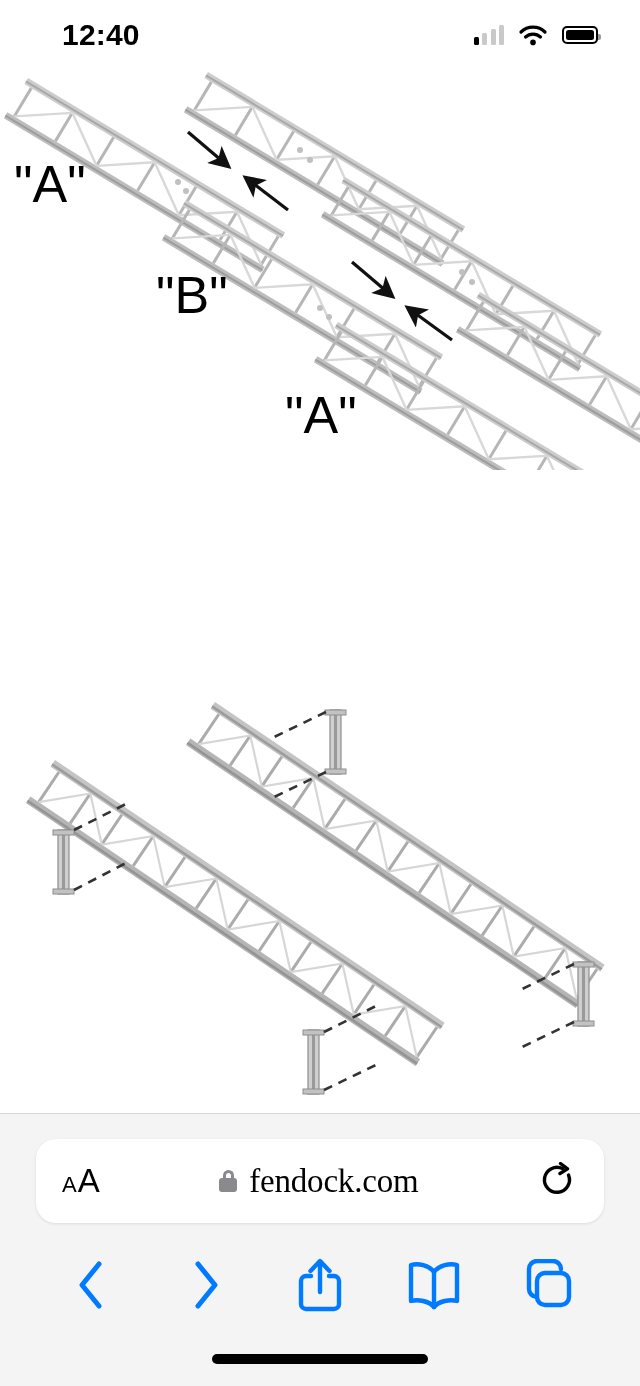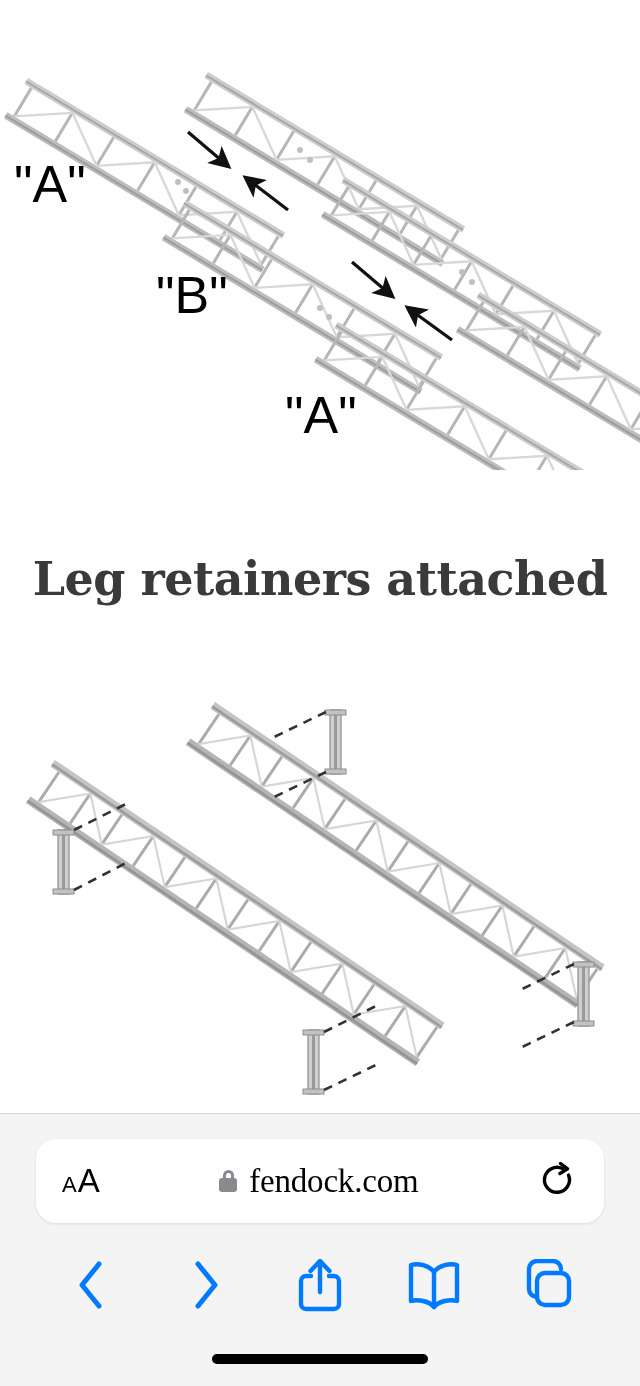--- a/index.html
+++ b/index.html
@@ -77,20 +77,40 @@
   .home-indicator{
     position:absolute; bottom:22px; left:50%; transform:translateX(-50%);
     width:216px; height:10px; background:#000; border-radius:6px;
   }
 </style>
 </head>
 <body>
 
 <div id="phone">
 
+  <div class="statusbar">
+    <div class="clock">12:40</div>
+    <div class="status-right">
+      <div class="bars">
+        <i class="on"></i>
+          <i></i>
+          <i></i>
+          <i></i>
+      </div>
+      <svg width="30" height="22" viewBox="0 0 30 22">
+        <path d="M3 8 A17 17 0 0 1 27 8" fill="none" stroke="#000" stroke-width="3.2" stroke-linecap="round"></path>
+        <path d="M7.5 13 A11 11 0 0 1 22.5 13" fill="none" stroke="#000" stroke-width="3.2" stroke-linecap="round"></path>
+        <circle cx="15" cy="18.4" r="2.8" fill="#000"></circle>
+      </svg>
+      <div class="batt">
+        <div class="fill"></div>
+          <div class="tip"></div>
+      </div>
+    </div>
+  </div>
 
   <div class="content">
 
     <div class="fig" id="fig-top">
       <svg viewBox="0 0 640 400" preserveAspectRatio="xMidYMid meet">
         <defs>
 
           <g id="truss">
             <rect x="0" y="0" width="300" height="7" fill="#cdcdcd"></rect>
             <rect x="0" y="3" width="300" height="2" fill="#a8a8a8"></rect>
@@ -159,21 +179,20 @@
           <line x1="352" y1="192" x2="392" y2="226" marker-end="url(#ah)"></line>
           <line x1="452" y1="270" x2="408" y2="238" marker-end="url(#ah)"></line>
         </g>
 
         <text class="lbl" x="14" y="132" font-size="52">"A"</text>
         <text class="lbl" x="156" y="243" font-size="52">"B"</text>
         <text class="lbl" x="285" y="363" font-size="52">"A"</text>
       </svg>
     </div>
 
-    <div class="section-title">Leg retainers attached</div>
 
     <div class="fig" id="fig-bottom">
       <svg viewBox="0 0 640 420" preserveAspectRatio="xMidYMid meet">
         <defs>
           <g id="beam">
             <rect x="0" y="0" width="470" height="8" fill="#c4c4c4"></rect>
             <rect x="0" y="4" width="470" height="2.5" fill="#9c9c9c"></rect>
             <rect x="0" y="44" width="470" height="8" fill="#b5b5b5"></rect>
             <rect x="0" y="48" width="470" height="2.5" fill="#949494"></rect>
             <g stroke="#ababab" stroke-width="3" fill="none">

